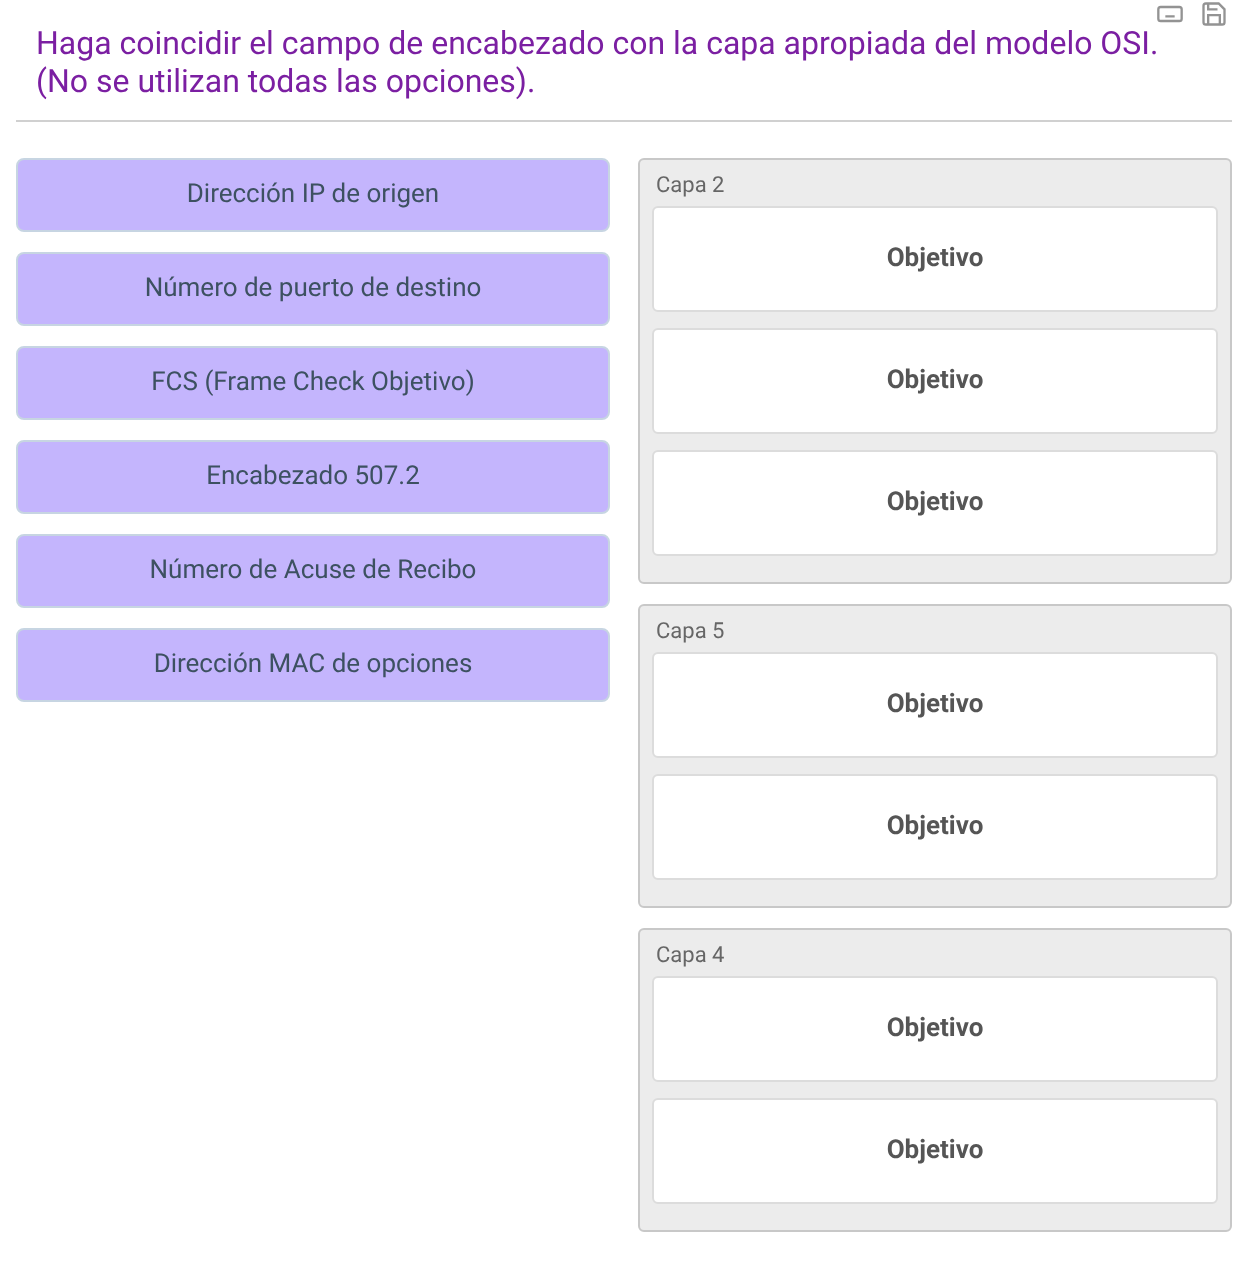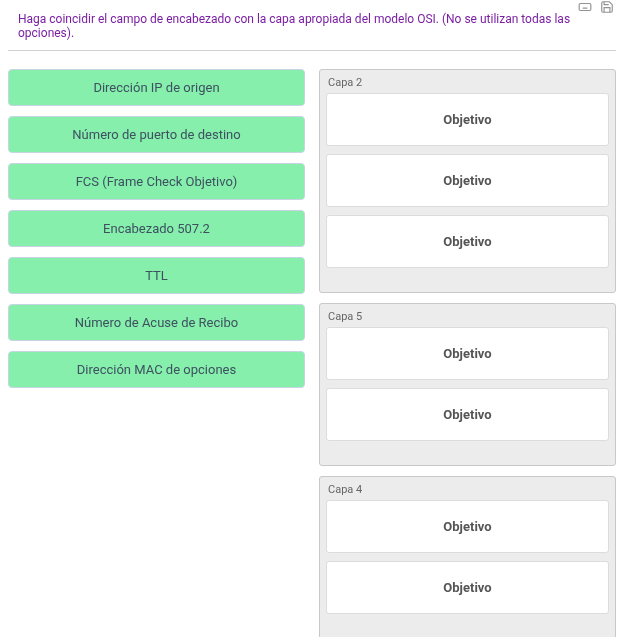--- a/index.html
+++ b/index.html
@@ -15,57 +15,57 @@
     justify-content: flex-end;
     gap: 8px;
     padding-right: 10px;
     height: 6px;
     align-items: flex-start;
   }
   .top-icons svg { width: 14px; height: 14px; opacity: .7; }
   .instructions {
     color: #7b1fa2;
     padding: 6px 10px 10px 10px;
-    font-size: 12px;
+    font-size: 16px;
     border-bottom: 1px solid #d0d0d0;
     margin: 0 8px 18px 8px;
   }
   .content {
     display: flex;
     gap: 14px;
     padding: 0 8px 20px 8px;
   }
   .left-col {
     flex: 1 1 50%;
     display: flex;
     flex-direction: column;
     gap: 10px;
   }
   .drag-item {
-    background: #86efac;
+    background: #c4b5fd;
     border: 1px solid #c7d5e2;
     border-radius: 4px;
     text-align: center;
     padding: 10px 6px;
     color: #3d5161;
     cursor: grab;
     user-select: none;
     font-size: 13px;
   }
   .right-col {
     flex: 1 1 50%;
     display: flex;
     flex-direction: column;
     gap: 10px;
   }
   .layer-group {
     background: #ececec;
     border: 1px solid #c8c8c8;
     border-radius: 3px;
-    padding: 0 6px 24px 6px;
+    padding: 0 6px 13px 6px;
   }
   .layer-title {
     font-size: 11px;
     color: #666;
     padding: 6px 2px 4px 2px;
   }
   .drop-zone {
     background: #fff;
     border: 1px solid #dcdcdc;
     border-radius: 3px;
@@ -98,21 +98,20 @@
 </div>
 
 <div class="instructions">Haga coincidir el campo de encabezado con la capa apropiada del modelo OSI. (No se utilizan todas las opciones).</div>
 
 <div class="content">
   <div class="left-col">
     <div class="drag-item">Dirección IP de origen</div>
     <div class="drag-item">Número de puerto de destino</div>
     <div class="drag-item">FCS (Frame Check Objetivo)</div>
     <div class="drag-item">Encabezado 507.2</div>
-    <div class="drag-item">TTL</div>
     <div class="drag-item">Número de Acuse de Recibo</div>
     <div class="drag-item">Dirección MAC de opciones</div>
   </div>
 
   <div class="right-col">
 
     <div class="layer-group">
       <div class="layer-title">Capa 2</div>
       <div class="drop-zone">Objetivo</div>
       <div class="drop-zone">Objetivo</div>

